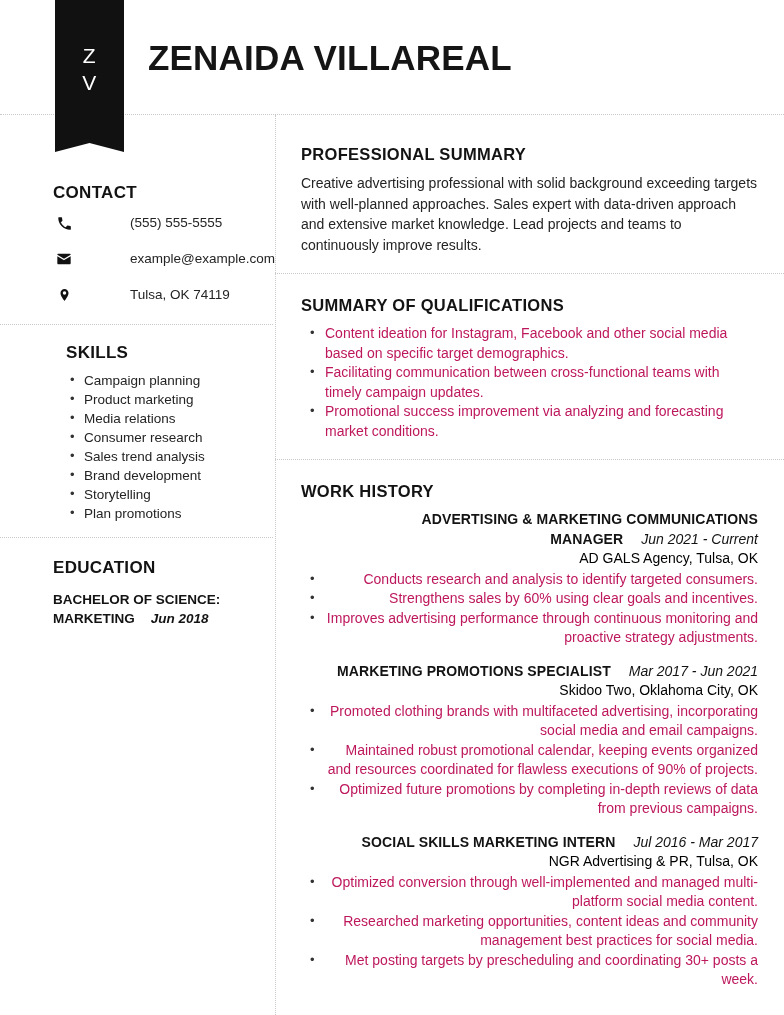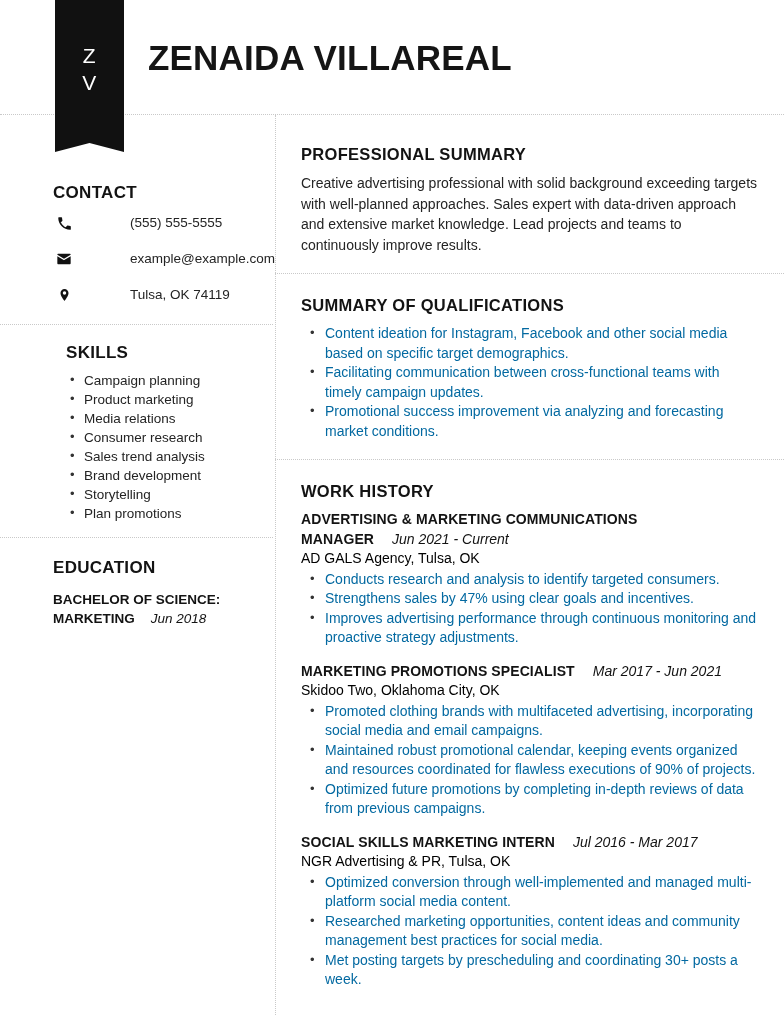--- a/index.html
+++ b/index.html
@@ -165,21 +165,21 @@
   }
 
   .edu-degree {
     font-size: 13.5px;
     font-weight: bold;
     color: #131313;
     line-height: 19px;
   }
   .edu-date {
     font-style: italic;
-    font-weight: normal;
+    font-weight: bold;
     padding-left: 16px;
     font-size: 13.5px;
     margin-top: 16px;
   }
   .edu-school {
     font-style: italic;
     font-size: 13.5px;
     color: #242424;
     line-height: 20px;
     margin-top: 1px;
@@ -209,33 +209,33 @@
   }
   ul.rbullets {
     margin: 0;
     padding: 0 0 0 24px;
     list-style: none;
   }
   ul.rbullets li {
     position: relative;
     font-size: 14px;
     line-height: 19.5px;
-    color: #0369a1;
+    color: #be185d;
     margin-bottom: 0;
   }
   ul.rbullets li::before {
     content: "\2022";
     position: absolute;
     left: -15px;
     top: -1px;
     font-size: 13px;
     color: #333;
   }
 
-  .job { margin-bottom: 14px; }
+  .job { margin-bottom: 14px; text-align: right; }
   .job:last-child { margin-bottom: 0; }
   .job-head {
     font-size: 14px;
     line-height: 19.5px;
     color: #131313;
   }
   .job-title {
     font-weight: bold;
     letter-spacing: 0.1px;
   }
@@ -351,21 +351,21 @@
     <div class="rblock">
       <div class="sec-title-right">WORK HISTORY</div>
 
       <div class="job">
         <div class="job-head">
           <span class="job-title">ADVERTISING &amp; MARKETING COMMUNICATIONS MANAGER</span><span class="job-dates">Jun 2021 - Current</span>
         </div>
         <div class="job-company">AD GALS Agency, Tulsa, OK</div>
         <ul class="rbullets">
           <li>Conducts research and analysis to identify targeted consumers.</li>
-          <li>Strengthens sales by 47% using clear goals and incentives.</li>
+          <li>Strengthens sales by 60% using clear goals and incentives.</li>
           <li>Improves advertising performance through continuous monitoring and proactive strategy adjustments.</li>
         </ul>
       </div>
 
       <div class="job">
         <div class="job-head">
           <span class="job-title">MARKETING PROMOTIONS SPECIALIST</span><span class="job-dates">Mar 2017 - Jun 2021</span>
         </div>
         <div class="job-company">Skidoo Two, Oklahoma City, OK</div>
         <ul class="rbullets">

